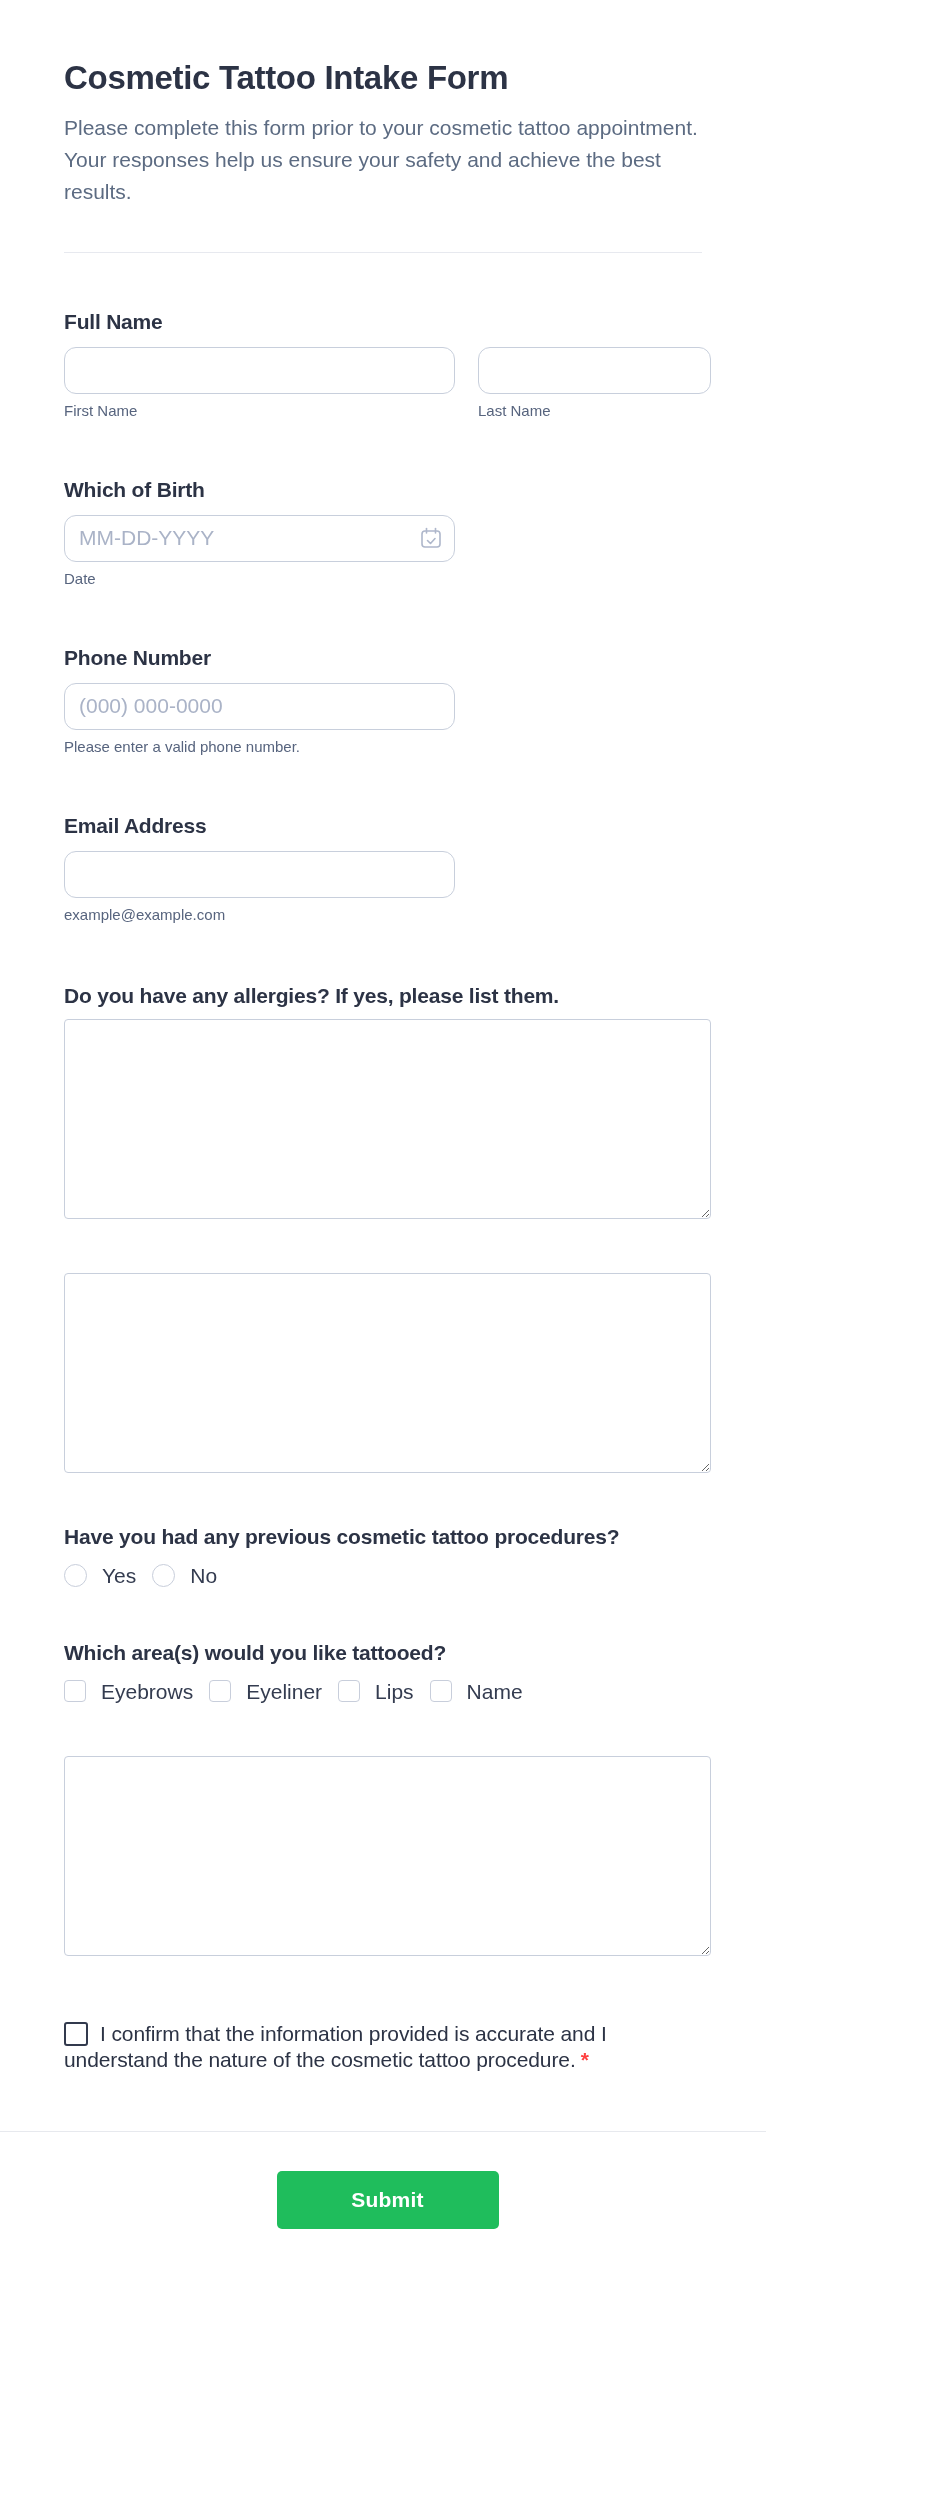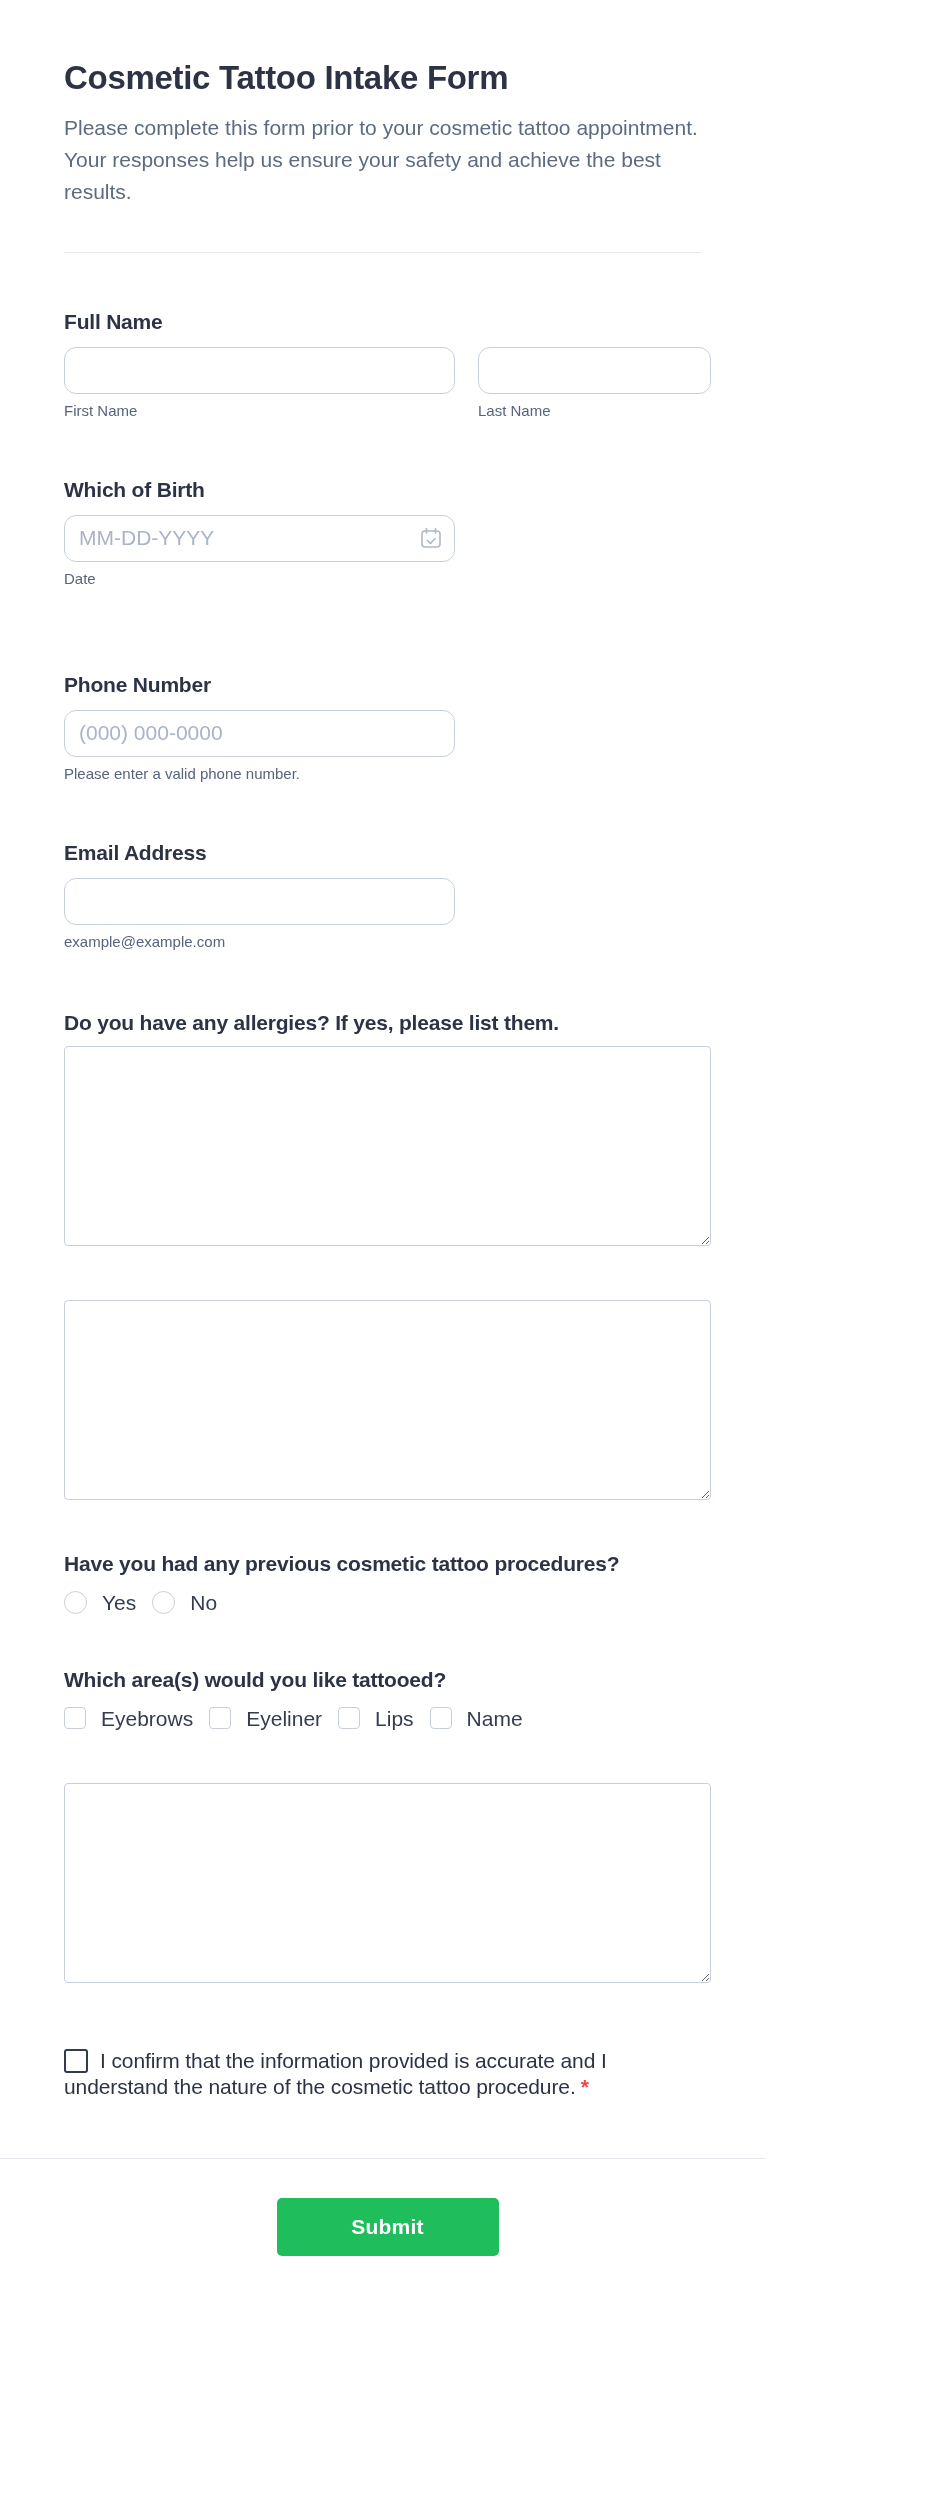--- a/index.html
+++ b/index.html
@@ -91,21 +91,21 @@
   .submit-row{display:flex;justify-content:center;margin-top:39px;padding-bottom:50px;}
   .submit-btn{
     width:222px;height:58px;border:none;border-radius:5px;cursor:pointer;
     background:#1fbd5c;color:#ffffff;font-family:"Liberation Sans", sans-serif;
     font-size:21px;font-weight:600;letter-spacing:0.2px;
   }
 
   
   .s-fullname{margin-top:56px;}
   .s-dob{margin-top:57px;}
-  .s-phone{margin-top:84px;}
+  .s-phone{margin-top:57px;}
   .s-email{margin-top:57px;}
   .s-allergies{margin-top:59px;}
   .s-medications{margin-top:54px;}
   .s-previous{margin-top:51px;}
   .s-areas{margin-top:53px;}
   .s-desired{margin-top:53px;}
   .s-confirm{margin-top:65px;}
 </style>
 </head>
 <body>

